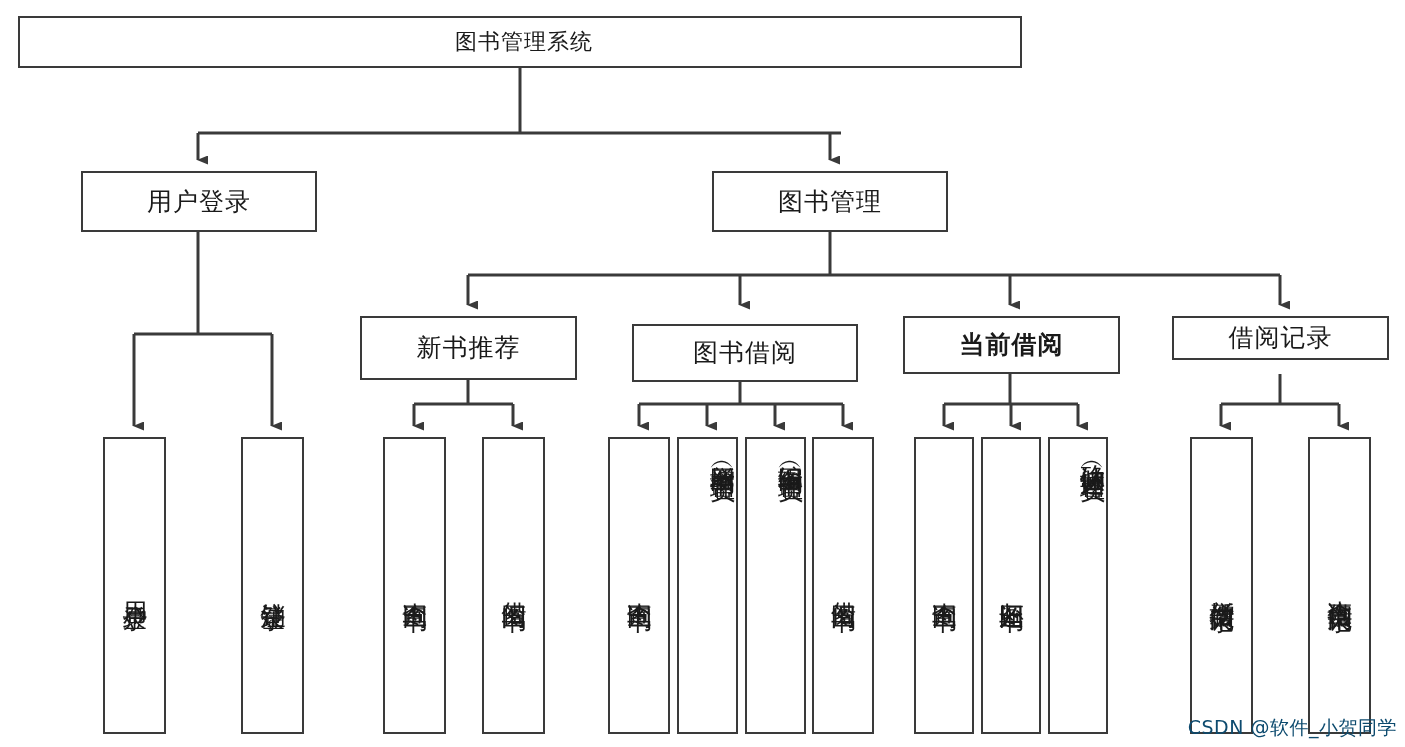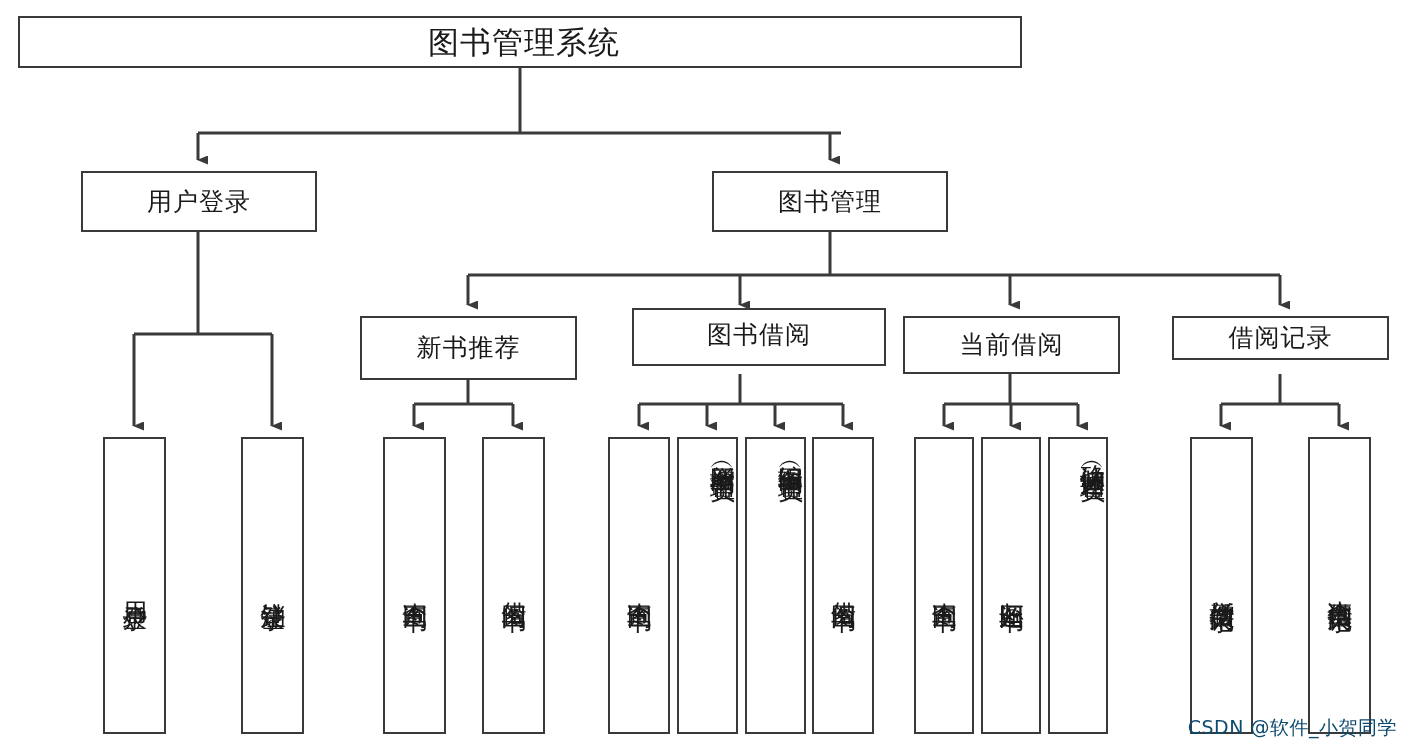--- a/index.html
+++ b/index.html
@@ -35,21 +35,21 @@
     justify-content: center;
     color: #1a1a1a;
   }
   .node-h {
     font-size: 25px;
     letter-spacing: 1px;
     line-height: 1.1;
     white-space: nowrap;
   }
   .node-root {
-    font-size: 31px;
+    font-size: 22px;
     letter-spacing: 1px;
     padding-left: 8px;
   }
   .node-leaf {
     writing-mode: vertical-rl;
     text-orientation: upright;
     font-size: 25px;
     line-height: 1.12;
     letter-spacing: 2px;
     padding-top: 6px;
@@ -133,23 +133,23 @@
   </svg>
 
   <div class="node node-h node-root" style="left:18px; top:16px; width:1004px; height:52px;">图书管理系统</div>
 
   <div class="node node-h" style="left:81px; top:171px; width:236px; height:61px;">用户登录</div>
 
   <div class="node node-h" style="left:712px; top:171px; width:236px; height:61px;">图书管理</div>
 
   <div class="node node-h" style="left:360px; top:316px; width:217px; height:64px;">新书推荐</div>
 
-  <div class="node node-h" style="left:632px; top:308px; width:254px; height:58px;font-family:Liberation Mono, monospace;">图书借阅</div>
+  <div class="node node-h" style="left:632px; top:324px; width:226px; height:58px;">图书借阅</div>
 
-  <div class="node node-h" style="left:903px; top:316px; width:217px; height:58px;">当前借阅</div>
+  <div class="node node-h" style="left:903px; top:316px; width:217px; height:58px;font-weight:bold;">当前借阅</div>
 
   <div class="node node-h" style="left:1172px; top:316px; width:217px; height:44px;">借阅记录</div>
 
   <div class="node node-leaf leaf-center" style="left:103px; top:437px; width:63px; height:297px;">用户登录</div>
 
   <div class="node node-leaf leaf-center" style="left:241px; top:437px; width:63px; height:297px;">注销登录</div>
 
   <div class="node node-leaf leaf-center" style="left:383px; top:437px; width:63px; height:297px;">查询图书</div>
 
   <div class="node node-leaf leaf-center" style="left:482px; top:437px; width:63px; height:297px;">借阅图书</div>

